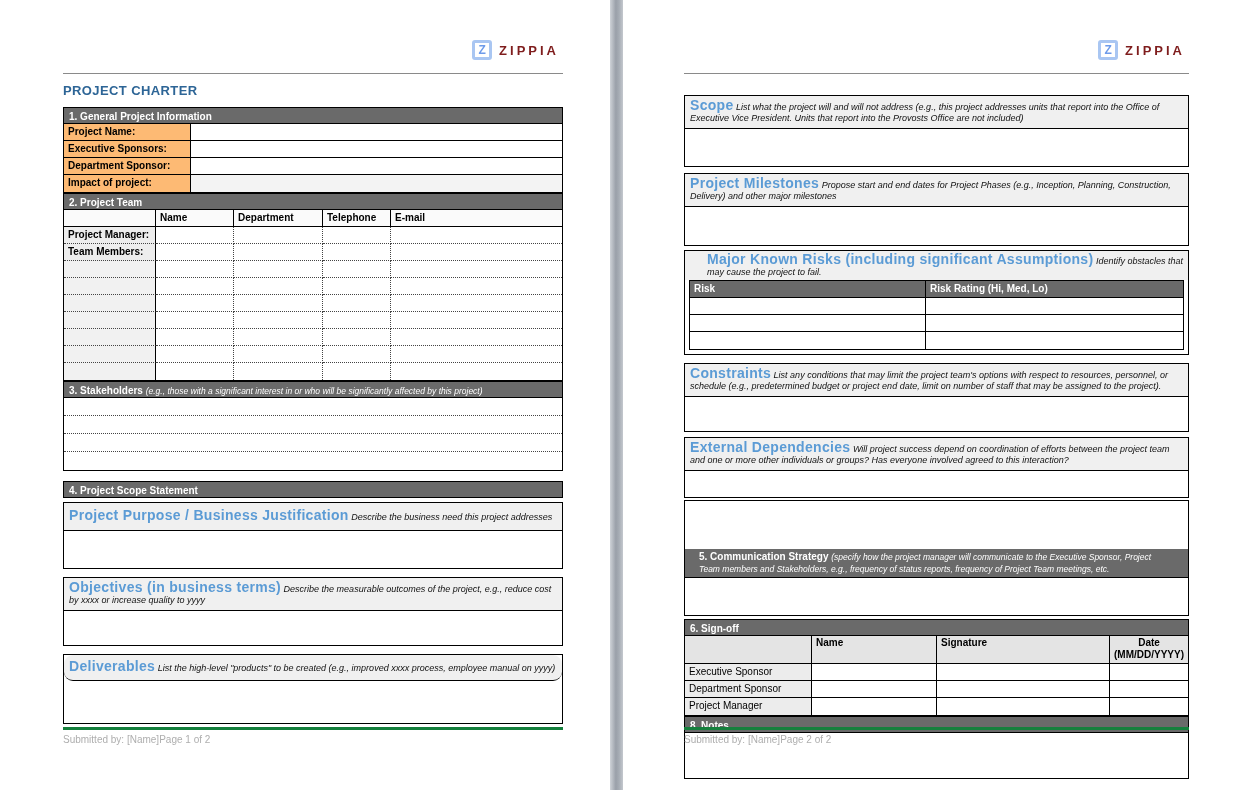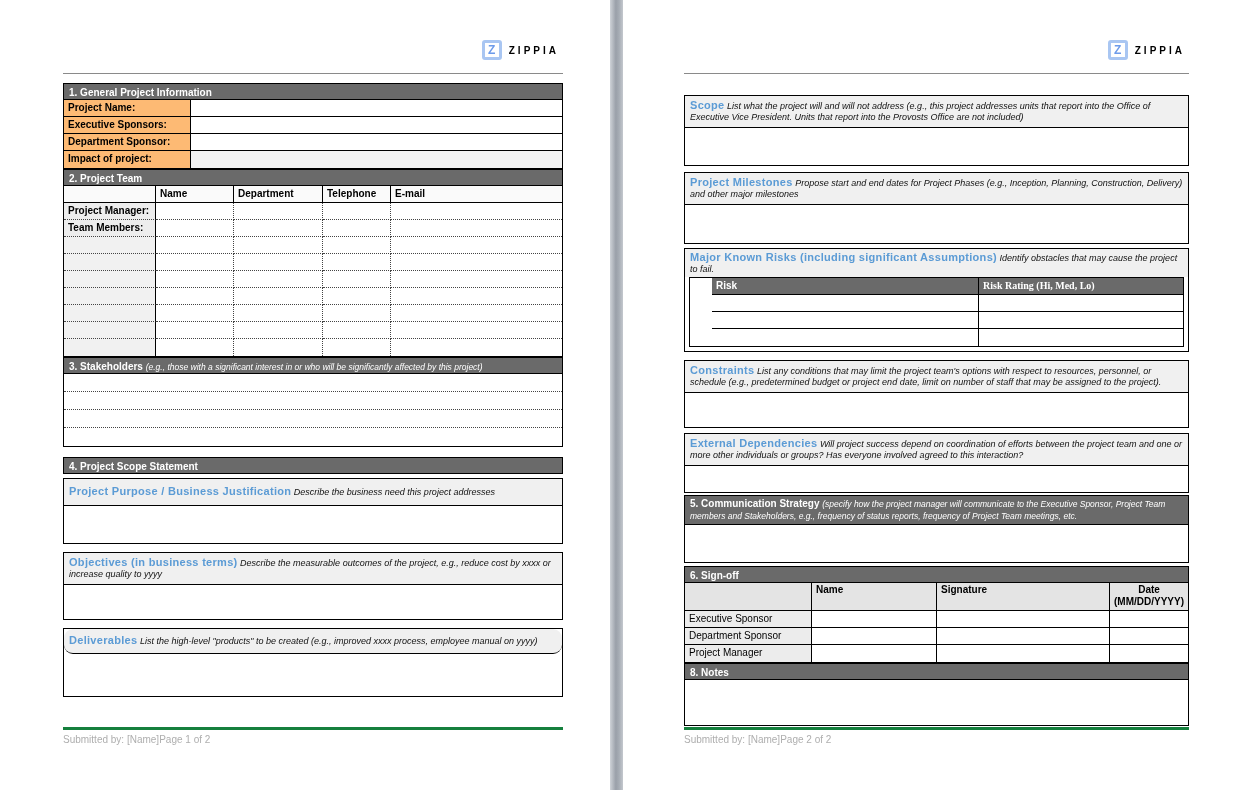--- a/index.html
+++ b/index.html
@@ -7,31 +7,31 @@
   .spread { display:flex; width:1235px; height:790px; }
   .page { position:relative; background:#fff; height:790px; }
   .page-left  { width:610px; padding:0 47px 0 63px; }
   .divider { width:13px; height:790px; background:linear-gradient(to right,#cfd3d8,#9aa0a9 45%,#a7adb5 70%,#c4c8ce); }
   .page-right { width:612px; padding:0 46px 0 61px; }
 
   
   .doc-header { height:74px; border-bottom:1px solid #8a8a8a; display:flex; align-items:flex-end; justify-content:flex-end; padding-bottom:13px; }
   .logo { display:flex; align-items:center; gap:7px; margin-right:4px; }
   .logo-icon { width:20px; height:20px; border:3px solid #a9c6f2; border-radius:3px; display:flex; align-items:center; justify-content:center; font-weight:bold; font-size:12px; color:#6d9bea; line-height:1; }
-  .logo-text { font-size:10px; font-weight:600; letter-spacing:3px; color:#000000; }
+  .logo-text { font-size:13px; font-weight:600; letter-spacing:3px; color:#7f1d1d; }
 
   .doc-title { margin-top:9px; font-size:13px; font-weight:bold; color:#2d6596; letter-spacing:.4px; }
 
   
   .bar { background:#6a6a6a; color:#fff; font-size:10px; font-weight:bold; padding:0 5px; height:17px; line-height:17px; border:1px solid #000; }
   .bar .bar-note { font-weight:normal; font-style:italic; font-size:8.5px; }
-  .bar2 { height:auto; line-height:12px; padding:2px 5px; }
+  .bar2 { height:auto; line-height:12px; padding:2px 14px;margin-top:48px; }
   .box { border:1px solid #000; background:#fff; }
   .sub-head { background:#f0f0f0; font-size:9px; padding:4px 5px; border-bottom:1px solid #000; line-height:11px; }
-  .sub-title { color:#5b9bd5; font-weight:bold; font-size:11px; letter-spacing:.3px; }
+  .sub-title { color:#5b9bd5; font-weight:bold; font-size:14px; letter-spacing:.3px; }
   .sub-note { font-style:italic; color:#111; }
   .fill { background:#fff; }
 
   
   .trow { display:flex; height:17px; }
   .trow > div { border-right:1px solid #000; border-bottom:1px solid #000; font-size:10px; line-height:15px; padding:0 4px; overflow:hidden; white-space:nowrap; }
   .trow > div:last-child { border-right:none; }
 
   
   .gen-table { border:1px solid #000; border-top:none; }
@@ -55,21 +55,21 @@
   .stake-box { border:1px solid #000; border-top:none; }
   .stake-row { height:18px; border-bottom:1px dotted #444; }
   .stake-row:last-child { border-bottom:none; }
 
   
   .gap4{height:4px;} .gap8{height:8px;} .gap10{height:10px;} .gap6{height:6px;} .gap5{height:5px;} .gap2{height:2px;} .gap3{height:3px;} .gap21{height:21px;}
 
   
   .risk-inner { margin:0 4px 4px 4px; border:1px solid #000; }
   .risk-head > div { background:#6a6a6a; color:#fff; font-weight:bold; }
-  .risk-c1 { width:267px;margin-left:22px; } .risk-c2 { flex:1;font-family:Liberation Serif, serif; }
+  .risk-c1 { width:236px; } .risk-c2 { flex:1; }
   .risk-inner .trow:last-child > div { border-bottom:none; }
 
   
   .so-table { border:1px solid #000; border-top:none; }
   .so-lab { width:127px; background:#ececec; font-weight:normal; }
   .so-name { width:125px; } .so-sig { width:173px; } .so-date { flex:1; text-align:center; }
   .so-head { height:28px; }
   .so-head > div { background:#e4e4e4; font-weight:bold; white-space:normal; line-height:12px; padding-top:1px; }
 
   .footer { position:absolute; left:63px; right:47px; top:727px; border-top:3px solid #15803d; display:flex; padding-top:4px; font-size:10px; color:#aeaeae; }
@@ -81,20 +81,21 @@
 <div class="spread">
 
   <div class="page page-left">
     <div class="doc-header">
       <div class="logo">
         <div class="logo-icon">Z</div>
         <div class="logo-text">ZIPPIA</div>
       </div>
     </div>
 
+    <div class="doc-title">PROJECT CHARTER</div>
 
     <div class="bar" style="margin-top:9px;">1. General Project Information</div>
     <div class="gen-table">
       <div class="trow">
         <div class="gen-label">Project Name:</div>
         <div class="gen-value fill"></div>
       </div>
       <div class="trow">
         <div class="gen-label">Executive Sponsors:</div>
         <div class="gen-value fill"></div>
@@ -244,21 +245,21 @@
 
     <div class="box">
       <div class="sub-head">
         <span class="sub-title">Project Milestones</span> <span class="sub-note">Propose start and end dates for Project Phases (e.g., Inception, Planning, Construction, Delivery) and other major milestones</span>
       </div>
       <div class="fill" style="height:38px;"></div>
     </div>
     <div class="gap4"></div>
 
     <div class="box">
-      <div class="sub-head" style="border-bottom:none; padding:3px 5px 2px 5px;">
+      <div class="sub-head" style="border-bottom:none; padding:3px 5px 2px 22px;">
         <span class="sub-title">Major Known Risks (including significant Assumptions)</span> <span class="sub-note">Identify obstacles that may cause the project to fail.</span>
       </div>
       <div class="risk-inner">
         <div class="trow risk-head">
           <div class="risk-c1">Risk</div>
           <div class="risk-c2">Risk Rating (Hi, Med, Lo)</div>
         </div>
         <div class="trow">
             <div class="risk-c1"></div>
             <div class="risk-c2"></div>

